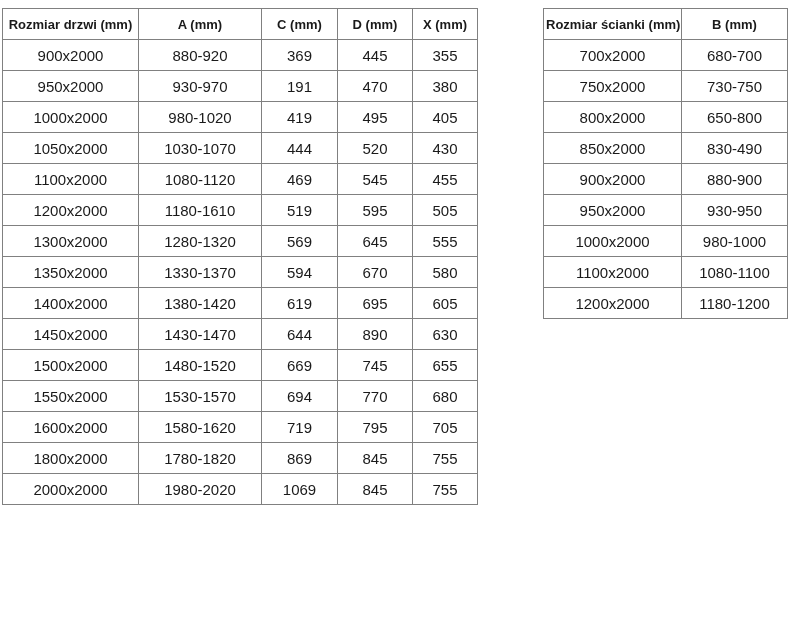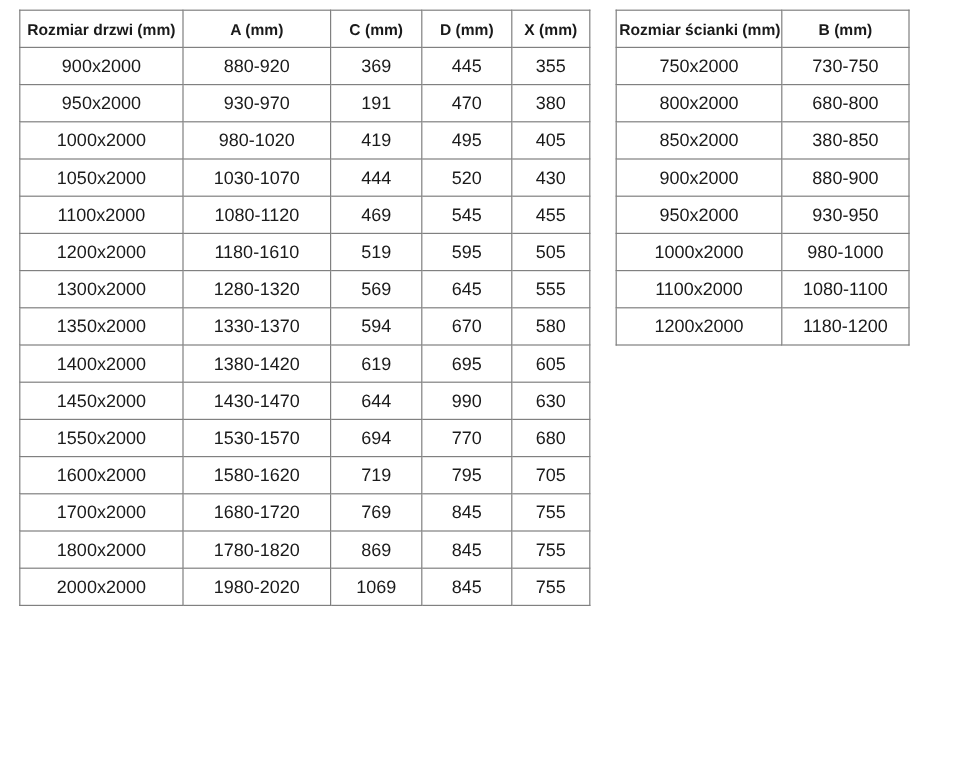--- a/index.html
+++ b/index.html
@@ -14,22 +14,22 @@
     height: 640px;
     background: #ffffff;
     overflow: hidden;
   }
   table.spec-table {
     position: absolute;
     border-collapse: collapse;
     table-layout: fixed;
     background: #ffffff;
   }
-  #left-table  { left: 16px;   top: 8px; width: 475px; }
-  #right-table { left: 513px; top: 8px; width: 244px; }
+  #left-table  { left: 2px;   top: 8px; width: 475px; }
+  #right-table { left: 543px; top: 8px; width: 244px; }
   table.spec-table th,
   table.spec-table td {
     border: 1px solid #808080;
     text-align: center;
     vertical-align: middle;
     padding: 0 2px;
     color: #1a1a1a;
     height: 30px;
     white-space: nowrap;
     overflow: hidden;
@@ -130,43 +130,43 @@
           <td>1400x2000</td>
           <td>1380-1420</td>
           <td>619</td>
           <td>695</td>
           <td>605</td>
         </tr>
         <tr>
           <td>1450x2000</td>
           <td>1430-1470</td>
           <td>644</td>
-          <td>990</td>
+          <td>890</td>
           <td>630</td>
+        </tr>
+        <tr>
+          <td>1500x2000</td>
+          <td>1480-1520</td>
+          <td>669</td>
+          <td>745</td>
+          <td>655</td>
         </tr>
         <tr>
           <td>1550x2000</td>
           <td>1530-1570</td>
           <td>694</td>
           <td>770</td>
           <td>680</td>
         </tr>
         <tr>
           <td>1600x2000</td>
           <td>1580-1620</td>
           <td>719</td>
           <td>795</td>
           <td>705</td>
-        </tr>
-        <tr>
-          <td>1700x2000</td>
-          <td>1680-1720</td>
-          <td>769</td>
-          <td>845</td>
-          <td>755</td>
         </tr>
         <tr>
           <td>1800x2000</td>
           <td>1780-1820</td>
           <td>869</td>
           <td>845</td>
           <td>755</td>
         </tr>
         <tr>
           <td>2000x2000</td>
@@ -184,30 +184,34 @@
         <col class="c1">
     </colgroup>
   <thead>
         <tr>
           <th>Rozmiar ścianki (mm)</th>
           <th>B (mm)</th>
         </tr>
       </thead>
       <tbody>
         <tr>
+          <td>700x2000</td>
+          <td>680-700</td>
+        </tr>
+        <tr>
           <td>750x2000</td>
           <td>730-750</td>
         </tr>
         <tr>
           <td>800x2000</td>
-          <td>680-800</td>
+          <td>650-800</td>
         </tr>
         <tr>
           <td>850x2000</td>
-          <td>380-850</td>
+          <td>830-490</td>
         </tr>
         <tr>
           <td>900x2000</td>
           <td>880-900</td>
         </tr>
         <tr>
           <td>950x2000</td>
           <td>930-950</td>
         </tr>
         <tr>

